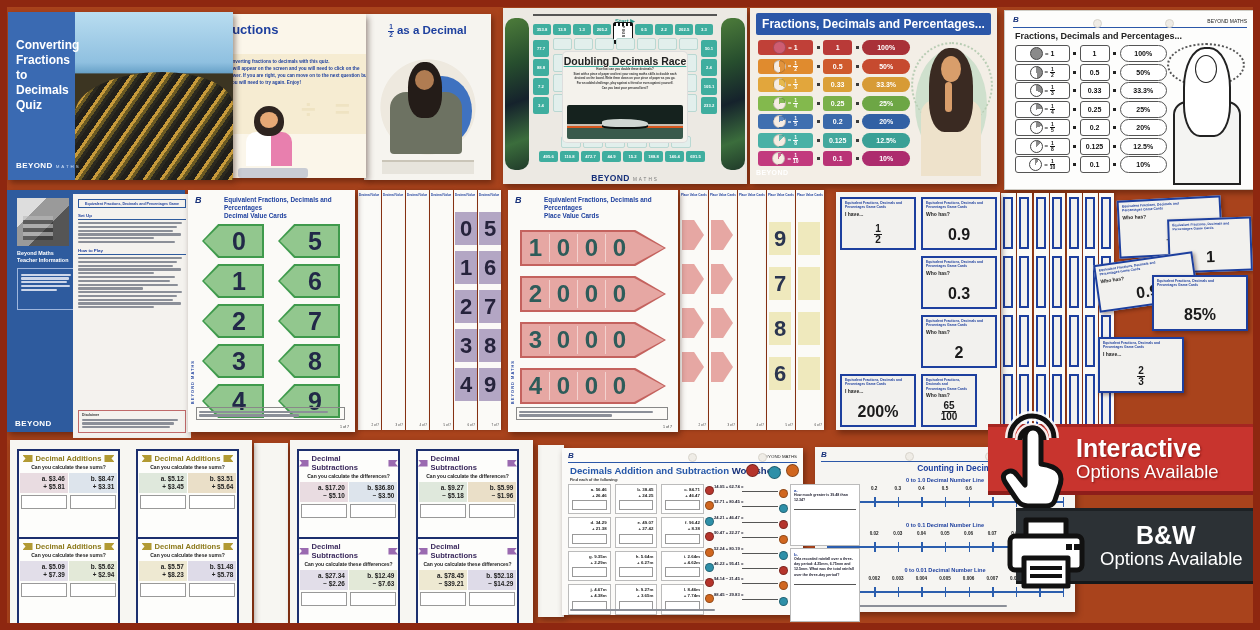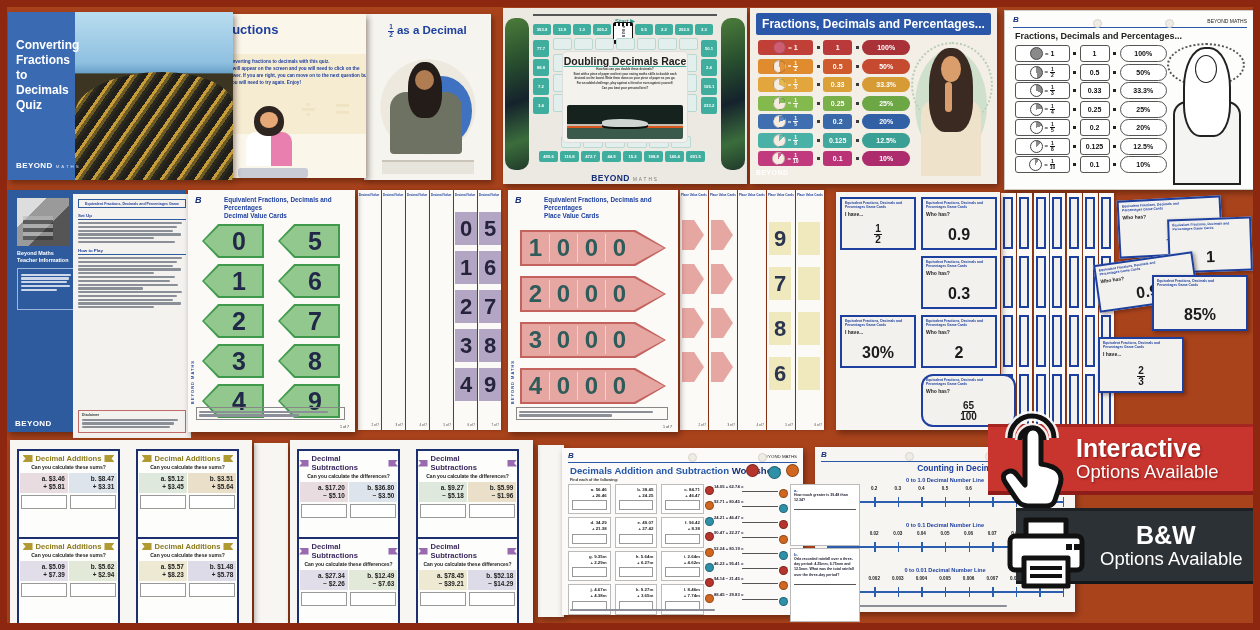--- a/index.html
+++ b/index.html
@@ -878,37 +878,37 @@
       <div class="gc-v">0.9</div>
     </div>
     <div class="gcard" style="left: 85px; top: 64px; width: 76px; height: 53px;">
       <div class="gc-h">
         <div>Equivalent Fractions, Decimals and</div>
         <div>Percentages Game Cards</div>
       </div>
       <div class="gc-l">Who has?</div>
       <div class="gc-v">0.3</div>
     </div>
-    <div class="gcard" style="left: 4px; top: 123px; width: 76px; height: 53px;">
-      <div class="gc-h">
-        <div>Equivalent Fractions, Decimals and</div>
-        <div>Percentages Game Cards</div>
-      </div>
-      <div class="gc-l">I have...</div>
-      <div class="gc-v">30%</div>
-    </div>
     <div class="gcard" style="left: 85px; top: 123px; width: 76px; height: 53px;">
       <div class="gc-h">
         <div>Equivalent Fractions, Decimals and</div>
         <div>Percentages Game Cards</div>
       </div>
       <div class="gc-l">Who has?</div>
       <div class="gc-v">2</div>
     </div>
-    <div class="gcard" style="left: 85px; top: 182px; width: 95px; height: 53px; border-radius: 12px;">
+    <div class="gcard" style="left: 4px; top: 182px; width: 76px; height: 53px;">
+      <div class="gc-h">
+        <div>Equivalent Fractions, Decimals and</div>
+        <div>Percentages Game Cards</div>
+      </div>
+      <div class="gc-l">I have...</div>
+      <div class="gc-v">200%</div>
+    </div>
+    <div class="gcard" style="left: 85px; top: 182px; width: 56px; height: 53px;">
       <div class="gc-h">
         <div>Equivalent Fractions, Decimals and</div>
         <div>Percentages Game Cards</div>
       </div>
       <div class="gc-l">Who has?</div>
       <div class="gc-v">
         <span class="fr">
           <b>65</b>
           <i>100</i>
         </span>

